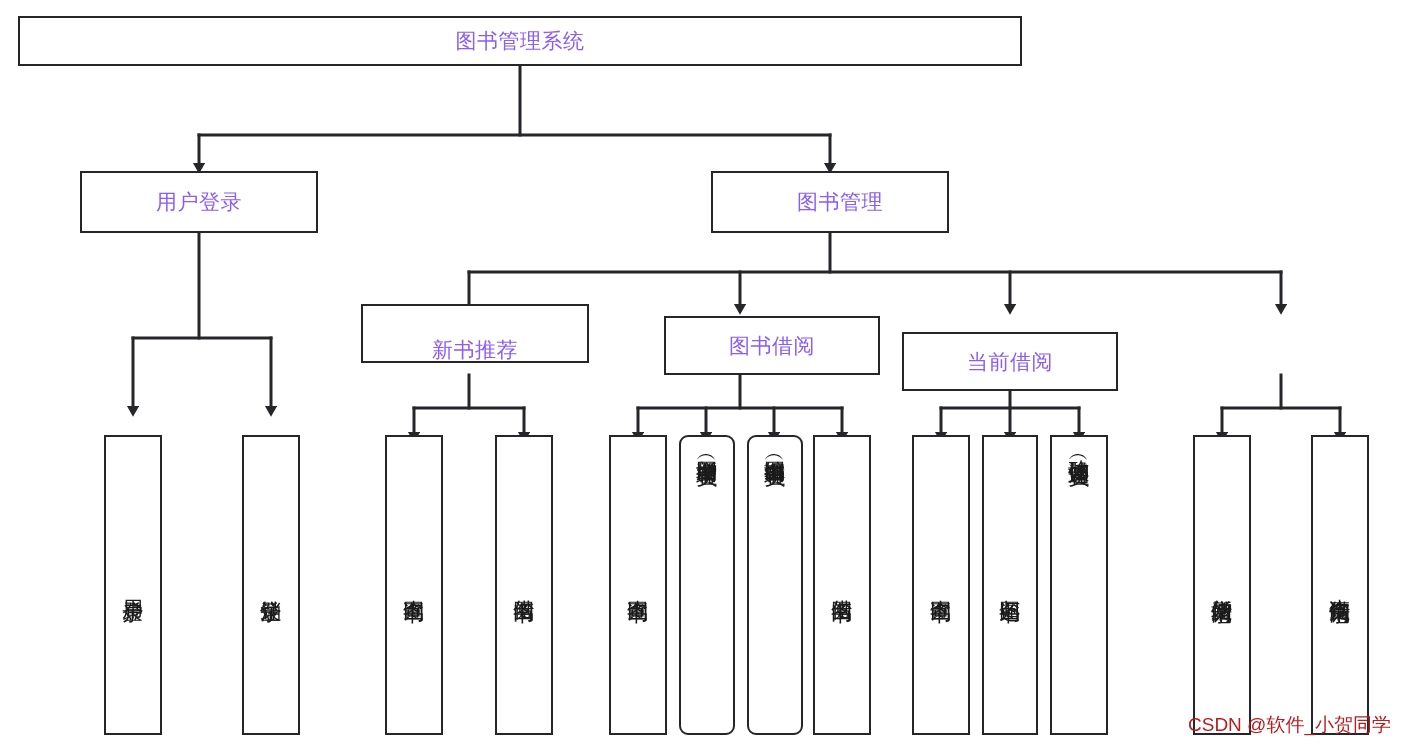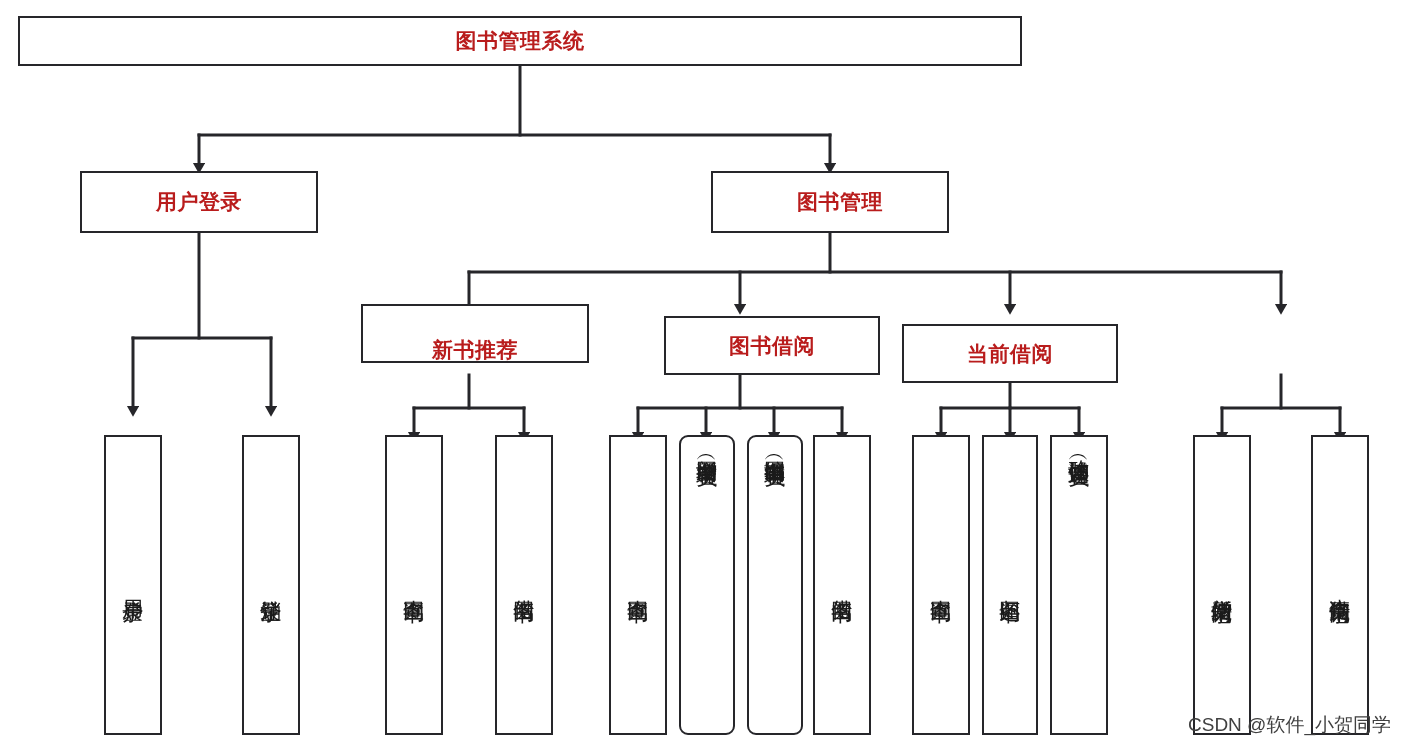--- a/index.html
+++ b/index.html
@@ -39,22 +39,21 @@
   }
   .node.rounded {
     border-radius: 9px;
   }
   
   .node.horiz .label {
     font-size: 21px;
     line-height: 1.1;
     letter-spacing: 0.5px;
     white-space: nowrap;
-    color: #b91c1c;
-    font-weight: bold;
+    color: #8b5cf6;
   }
   .node.root .label {
     font-size: 21px;
   }
   
   .node.vert {
     align-items: flex-start;
     justify-content: center;
     padding-top: 6px;
   }
@@ -71,21 +70,21 @@
   
   .node.vert.mid {
     align-items: center;
     padding-top: 0;
   }
   .watermark {
     position: absolute;
     left: 1188px;
     top: 712px;
     font-size: 19px;
-    color: #404040;
+    color: #b91c1c;
     white-space: nowrap;
     z-index: 5;
     font-family: "Liberation Sans", "DejaVu Sans", sans-serif;
   }
 </style>
 </head>
 <body>
 
 <div id="canvas">
 
@@ -154,21 +153,21 @@
   </div>
 
   <div class="node horiz" style="left:361px; top:304px; width:228px; height:59px;align-items:flex-end;">
     <span class="label">新书推荐</span>
   </div>
 
   <div class="node horiz" style="left:632px; top:316px; width:216px; height:59px;margin-left:32px;">
     <span class="label">图书借阅</span>
   </div>
 
-  <div class="node horiz" style="left:902px; top:324px; width:216px; height:59px;">
+  <div class="node horiz" style="left:902px; top:332px; width:216px; height:59px;">
     <span class="label">当前借阅</span>
   </div>
 
 
   <div class="node vert mid" style="left:104px; top:435px; width:58px; height:300px;">
     <span class="label">用户登录</span>
   </div>
 
   <div class="node vert mid" style="left:242px; top:435px; width:58px; height:300px;">
     <span class="label">注销登录</span>

